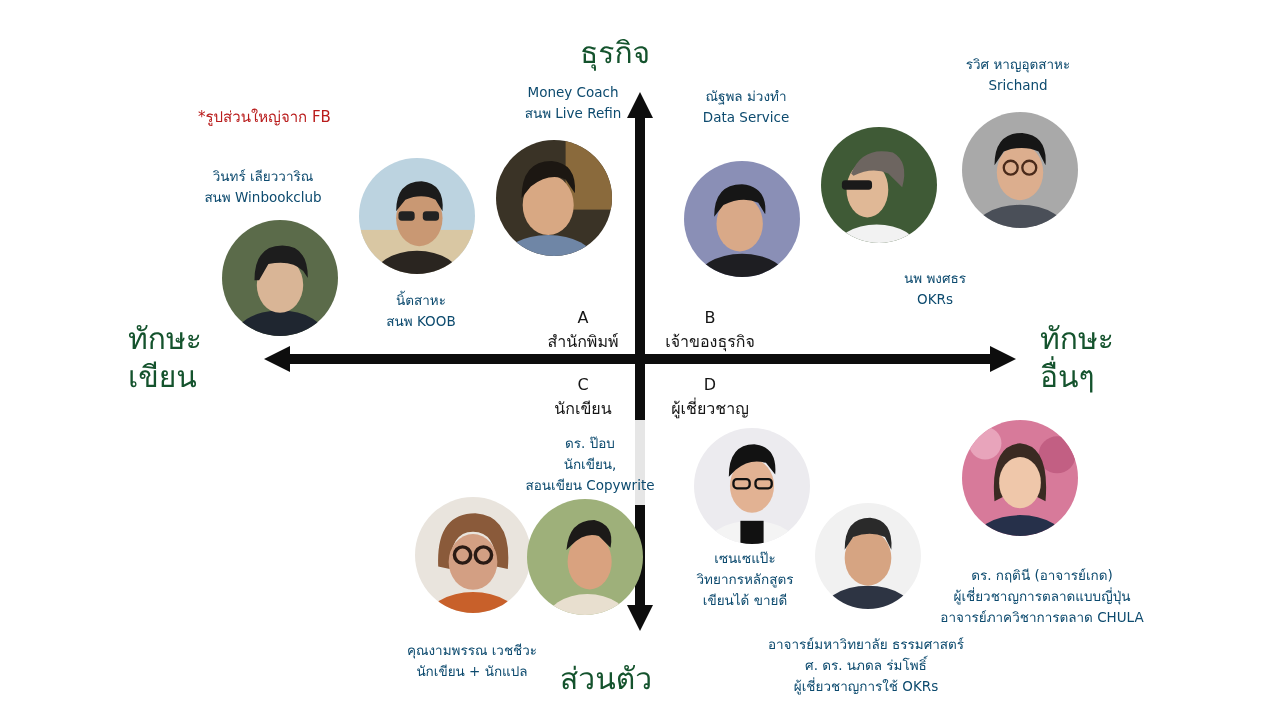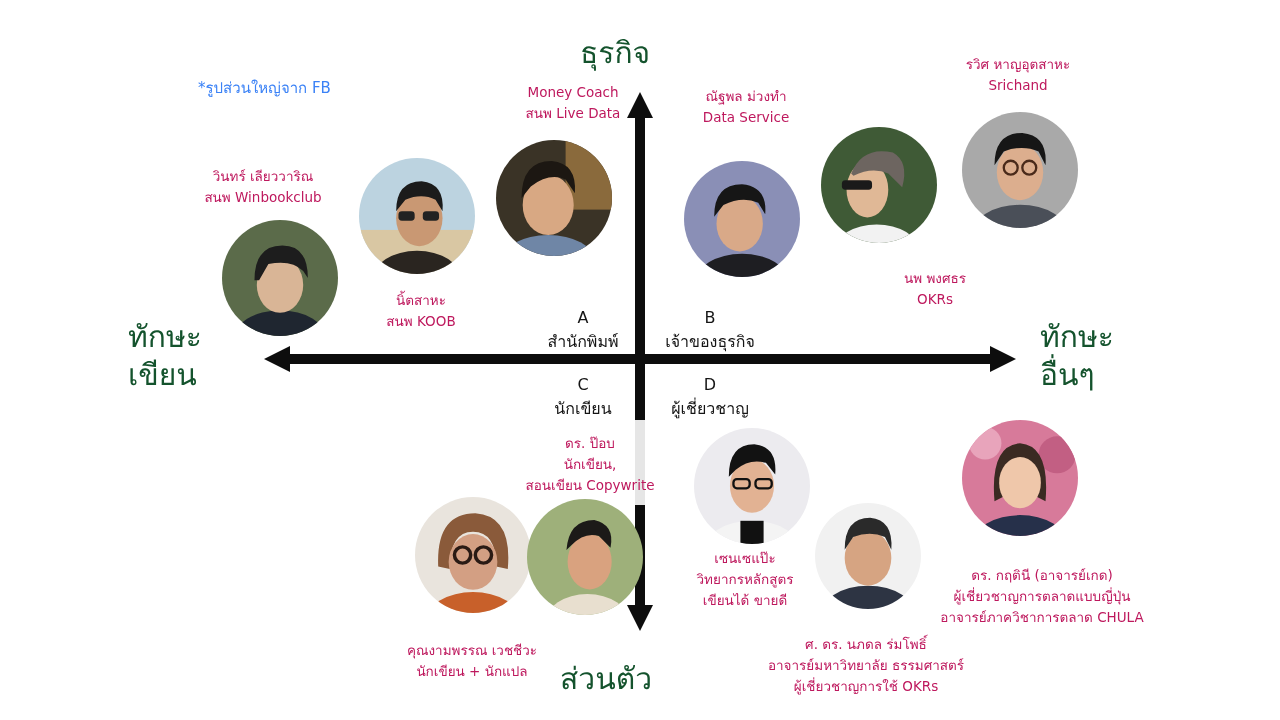--- a/index.html
+++ b/index.html
@@ -1,21 +1,21 @@
 <!DOCTYPE html>
 <html><head>
 <meta charset="utf-8">
 <style>
   html, body { margin:0; padding:0; background:#ffffff; }
   body { width:1280px; height:720px; position:relative; overflow:hidden;
          font-family:"DejaVu Sans","Liberation Sans",sans-serif; color:#111; }
-  .abs { position:absolute;font-family:Liberation Mono, monospace; }
+  .abs { position:absolute; }
   .axis-label { position:absolute; font-size:30px; line-height:38px; text-align:left; color:#14532d; }
-  .note { position:absolute; font-size:15px; color:#3b82f6; }
-  .caption { position:absolute; font-size:13.5px; line-height:21px; text-align:center; color:#be185d; white-space:nowrap; transform:translateX(-50%); }
+  .note { position:absolute; font-size:15px; color:#b91c1c;margin-top:29px; }
+  .caption { position:absolute; font-size:13.5px; line-height:21px; text-align:center; color:#0c4a6e; white-space:nowrap; transform:translateX(-50%); }
   .quad { position:absolute; font-size:16px; line-height:24px; text-align:center; color:#151515; transform:translateX(-50%); white-space:nowrap; }
   .avatar { position:absolute; width:116px; height:116px; border-radius:50%; overflow:hidden; }
   .avatar svg { display:block; width:100%; height:100%; }
   .hbar { position:absolute; background:#0d0d0d; }
   .vbar { position:absolute; background:#0d0d0d; }
   .vbar.light { background:#e6e6e6; }
   .arrow-left { position:absolute; width:0; height:0; border-top:13px solid transparent; border-bottom:13px solid transparent; border-right:26px solid #0d0d0d; }
   .arrow-right { position:absolute; width:0; height:0; border-top:13px solid transparent; border-bottom:13px solid transparent; border-left:26px solid #0d0d0d; }
   .arrow-up { position:absolute; width:0; height:0; border-left:13px solid transparent; border-right:13px solid transparent; border-bottom:26px solid #0d0d0d; }
   .arrow-down { position:absolute; width:0; height:0; border-left:13px solid transparent; border-right:13px solid transparent; border-top:26px solid #0d0d0d; }
@@ -96,21 +96,21 @@
   <svg viewBox="0 0 100 100">
       <rect width="100" height="100" fill="#3a3326"></rect>
       <rect x="60" y="0" width="40" height="60" fill="#8a6a3c"></rect>
       <ellipse cx="45" cy="104" rx="40" ry="22" fill="#6f86a6"></ellipse>
       <ellipse cx="45" cy="56" rx="22" ry="26" fill="#d8a883"></ellipse>
       <path d="M22 50 Q22 18 48 18 Q70 20 68 46 L60 34 Q46 28 30 40 Z" fill="#1c1712"></path>
     </svg>
 </div>
 <div class="caption" style="left:573px; top:82px;">
   <div>Money Coach</div>
-  <div>สนพ Live Data</div>
+  <div>สนพ Live Refin</div>
 </div>
 
 <div class="avatar" style="left:684px; top:161px;">
   <svg viewBox="0 0 100 100">
       <rect width="100" height="100" fill="#8a8fb6"></rect>
       <ellipse cx="50" cy="104" rx="40" ry="24" fill="#1e1e22"></ellipse>
       <ellipse cx="48" cy="54" rx="20" ry="24" fill="#d9a988"></ellipse>
       <path d="M26 48 Q26 20 50 20 Q72 22 70 46 L64 36 Q50 30 34 38 Z" fill="#161616"></path>
     </svg>
 </div>
@@ -196,22 +196,22 @@
 
 <div class="avatar" style="left:815px; top:503px; width:106px; height:106px;">
   <svg viewBox="0 0 100 100">
       <rect width="100" height="100" fill="#f1f1f1"></rect>
       <ellipse cx="50" cy="108" rx="46" ry="30" fill="#2d3443"></ellipse>
       <ellipse cx="50" cy="52" rx="22" ry="26" fill="#d6a482"></ellipse>
       <path d="M28 44 Q28 14 52 14 Q74 16 72 44 L66 32 Q52 26 36 32 Z" fill="#2a2a2a"></path>
     </svg>
 </div>
 <div class="caption" style="left:866px; top:634px;">
+  <div>อาจารย์มหาวิทยาลัย ธรรมศาสตร์</div>
   <div>ศ. ดร. นภดล ร่มโพธิ์</div>
-  <div>อาจารย์มหาวิทยาลัย ธรรมศาสตร์</div>
   <div>ผู้เชี่ยวชาญการใช้ OKRs</div>
 </div>
 
 <div class="avatar" style="left:962px; top:420px;">
   <svg viewBox="0 0 100 100">
       <rect width="100" height="100" fill="#d77a9a"></rect>
       <circle cx="20" cy="20" r="14" fill="#e8a4bb"></circle>
       <circle cx="82" cy="30" r="16" fill="#c25f83"></circle>
       <ellipse cx="50" cy="106" rx="40" ry="24" fill="#26304a"></ellipse>
       <path d="M28 70 Q24 22 50 20 Q76 22 72 70 L64 66 Q66 36 50 36 Q34 36 36 66 Z" fill="#3a2a22"></path>

